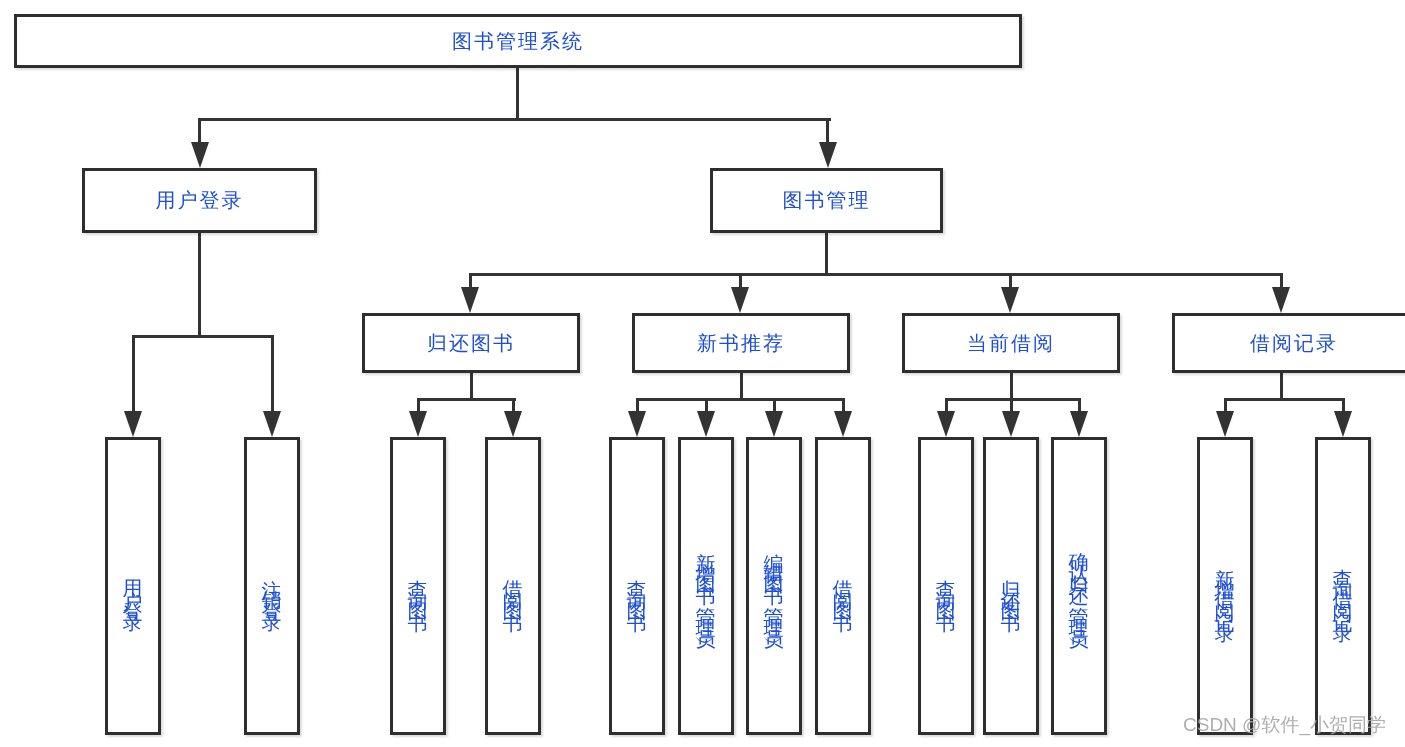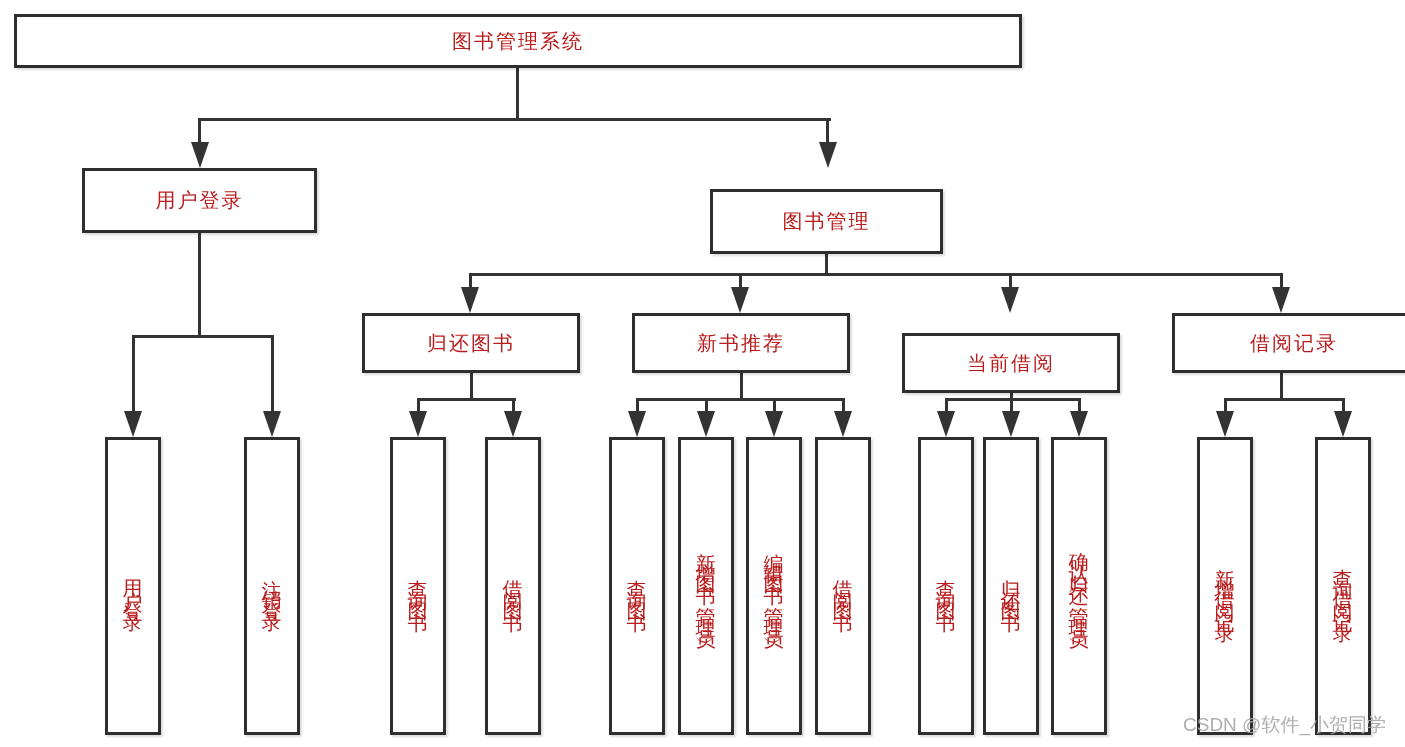--- a/index.html
+++ b/index.html
@@ -16,21 +16,21 @@
   }
   .box {
     position: absolute;
     box-sizing: border-box;
     background: #ffffff;
     border: 3px solid #2e2e2e;
     box-shadow: 2px 2px 2px rgba(0,0,0,0.14);
     display: flex;
     align-items: center;
     justify-content: center;
-    color: #b91c1c;
+    color: #1d4ed8;
     z-index: 2;
   }
   .hlabel {
     font-size: 20px;
     letter-spacing: 2px;
     white-space: nowrap;
   }
   .vlabel {
     writing-mode: vertical-rl;
     text-orientation: mixed;
@@ -77,21 +77,21 @@
   <div class="line vline" style="left:516px;top:66px;height:54px;"></div>
   <div class="line hline" style="left:198px;top:118px;width:633px;"></div>
   <div class="line vline" style="left:198px;top:118px;height:32px;"></div>
   <div class="arrow" style="left:191px;top:142px;"></div>
   <div class="line vline" style="left:826px;top:118px;height:32px;"></div>
   <div class="arrow" style="left:819px;top:142px;"></div>
 
   <div class="box" style="left:82px;top:168px;width:235px;height:65px;">
     <span class="hlabel">用户登录</span>
   </div>
-  <div class="box" style="left:710px;top:168px;width:233px;height:65px;margin-top:21px;">
+  <div class="box" style="left:710px;top:168px;width:233px;height:65px;">
     <span class="hlabel">图书管理</span>
   </div>
 
   <div class="line vline" style="left:198px;top:231px;height:106px;"></div>
   <div class="line hline" style="left:132px;top:335px;width:142px;"></div>
   <div class="line vline" style="left:132px;top:335px;height:78px;"></div>
   <div class="arrow" style="left:124px;top:411px;"></div>
   <div class="line vline" style="left:271px;top:335px;height:78px;"></div>
   <div class="arrow" style="left:263px;top:411px;"></div>
 
@@ -105,21 +105,21 @@
   <div class="arrow" style="left:1001px;top:287px;"></div>
   <div class="line vline" style="left:1280px;top:273px;height:22px;"></div>
   <div class="arrow" style="left:1272px;top:287px;"></div>
 
   <div class="box" style="left:362px;top:313px;width:218px;height:60px;">
     <span class="hlabel">归还图书</span>
   </div>
   <div class="box" style="left:632px;top:313px;width:218px;height:60px;">
     <span class="hlabel">新书推荐</span>
   </div>
-  <div class="box" style="left:902px;top:313px;width:218px;height:60px;margin-top:20px;">
+  <div class="box" style="left:902px;top:313px;width:218px;height:60px;">
     <span class="hlabel">当前借阅</span>
   </div>
   <div class="box" style="left:1172px;top:313px;width:244px;height:60px;">
     <span class="hlabel">借阅记录</span>
   </div>
 
   <div class="line vline" style="left:470px;top:371px;height:29px;"></div>
   <div class="line hline" style="left:417px;top:398px;width:99px;"></div>
   <div class="line vline" style="left:417px;top:398px;height:16px;"></div>
   <div class="arrow" style="left:409px;top:411px;"></div>

